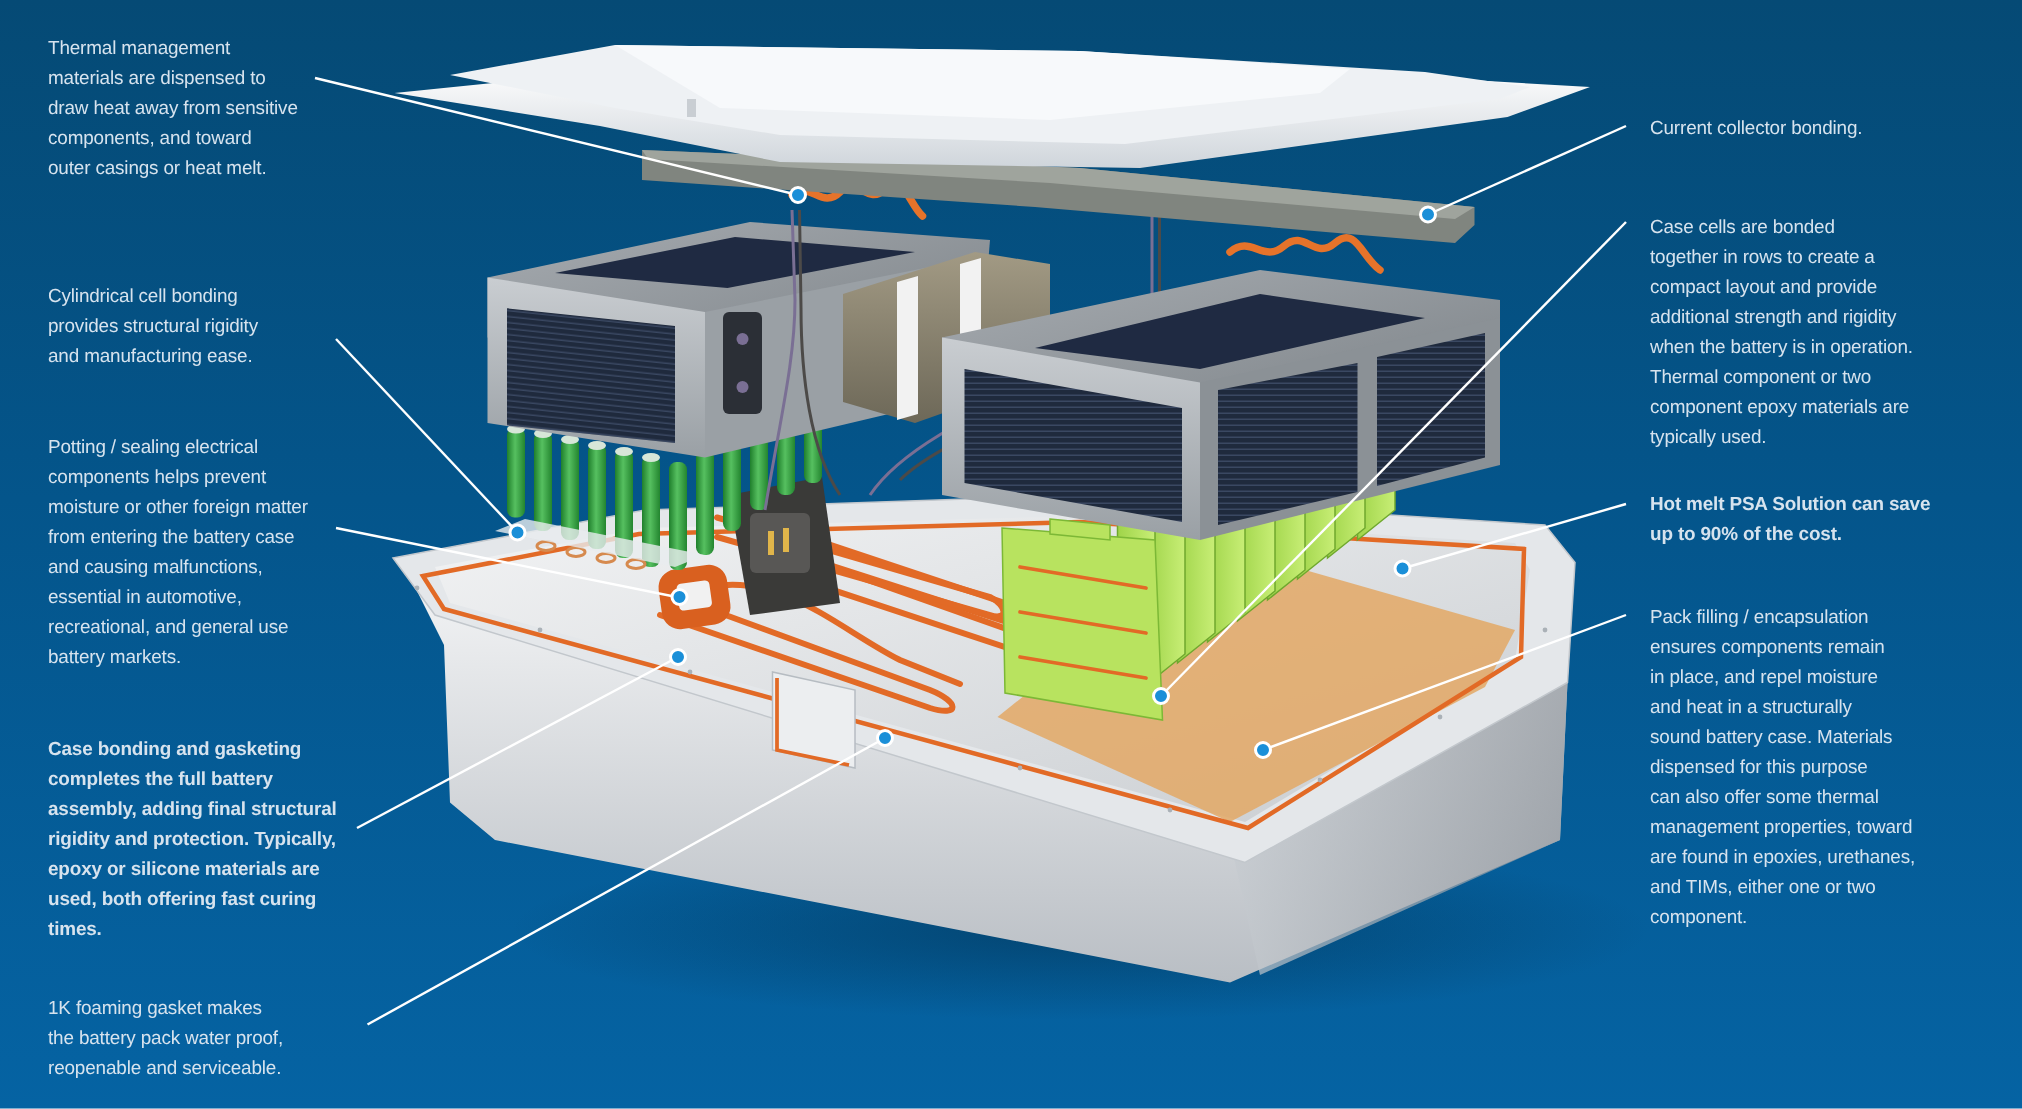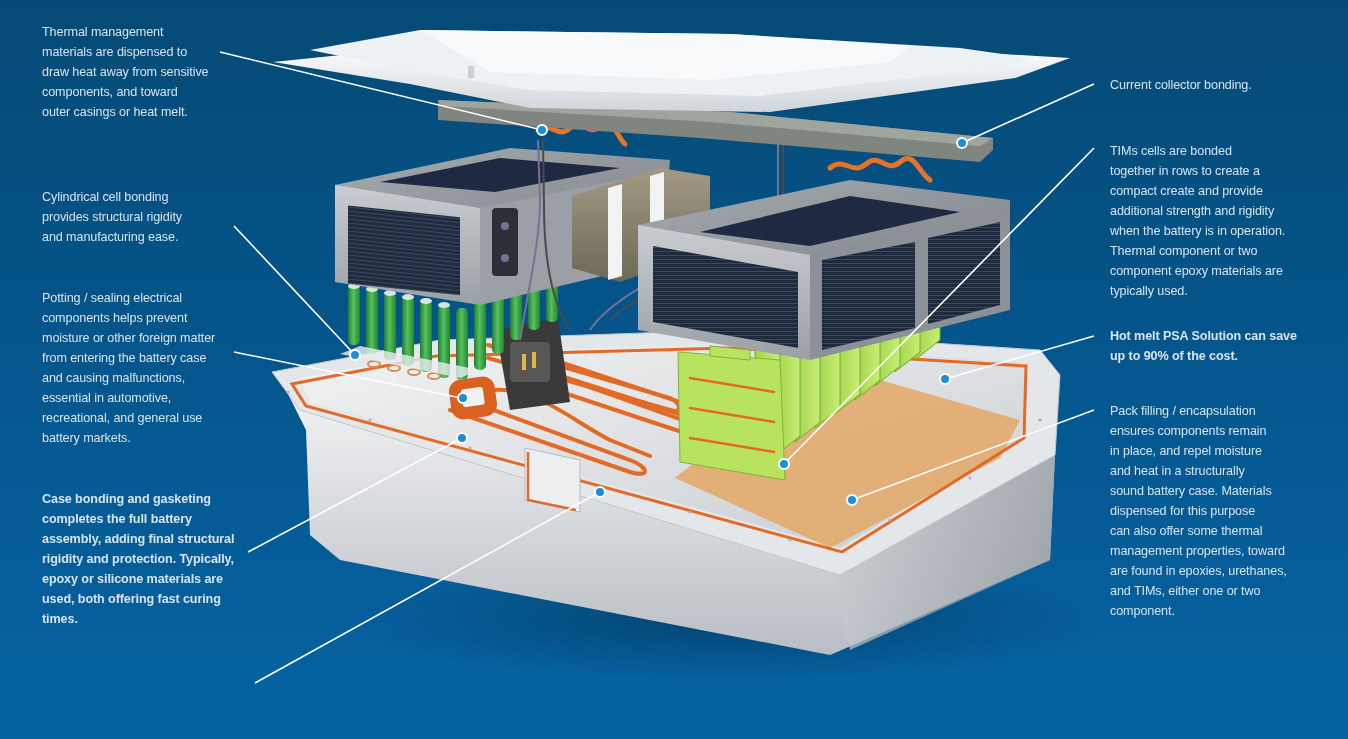--- a/index.html
+++ b/index.html
@@ -2,21 +2,21 @@
 <html><head>
 <meta charset="utf-8">
 <style>
   html, body { margin: 0; padding: 0; }
   body {
     width: 1348px; height: 739px; overflow: hidden;
     background: linear-gradient(180deg, #054a75 0%, #04558b 45%, #0563a3 100%);
     font-family: "Liberation Sans", "DejaVu Sans", sans-serif;
     position: relative;
   }
-  .stage { position: absolute; left: 10px; top: 0; width: 1084px; height: 739px; }
+  .stage { position: absolute; left: 0; top: 0; width: 1084px; height: 739px; }
   .note {
     position: absolute;
     color: #d7e3ee;
     font-size: 12.6px;
     line-height: 20px;
     letter-spacing: -0.1px;
     font-weight: 300;
   }
   .note span { display: block; white-space: nowrap; }
   svg.art { position: absolute; left: 0; top: 0; }
@@ -298,29 +298,34 @@
   <div class="note" style="left:32px; top:489px;font-weight:bold;">
     <span>Case bonding and gasketing</span>
     <span>completes the full battery</span>
     <span>assembly, adding final structural</span>
     <span>rigidity and protection. Typically,</span>
     <span>epoxy or silicone materials are</span>
     <span>used, both offering fast curing</span>
     <span>times.</span>
   </div>
 
+  <div class="note" style="left:32px; top:662px;">
+    <span>1K foaming gasket makes</span>
+    <span>the battery pack water proof,</span>
+    <span>reopenable and serviceable.</span>
+  </div>
 
   <div class="note" style="left:1100px; top:75px;">
     <span>Current collector bonding.</span>
   </div>
 
   <div class="note" style="left:1100px; top:141px;">
-    <span>TIMs cells are bonded</span>
+    <span>Case cells are bonded</span>
     <span>together in rows to create a</span>
-    <span>compact create and provide</span>
+    <span>compact layout and provide</span>
     <span>additional strength and rigidity</span>
     <span>when the battery is in operation.</span>
     <span>Thermal component or two</span>
     <span>component epoxy materials are</span>
     <span>typically used.</span>
   </div>
 
   <div class="note" style="left:1100px; top:326px;font-weight:bold;">
     <span>Hot melt PSA Solution can save</span>
     <span>up to 90% of the cost.</span>

